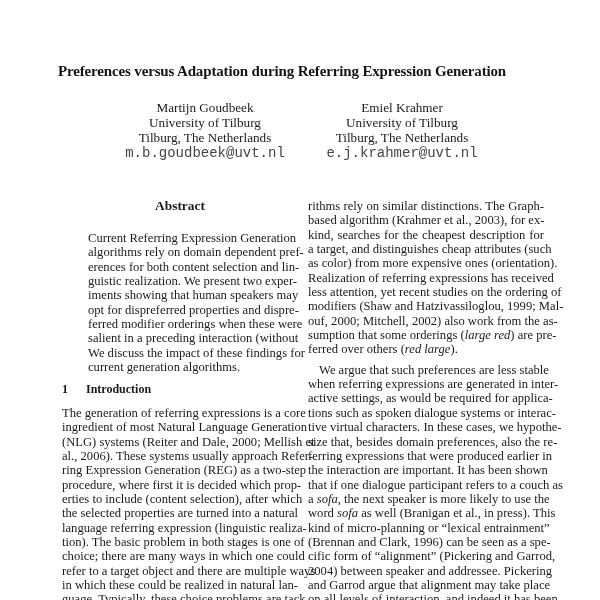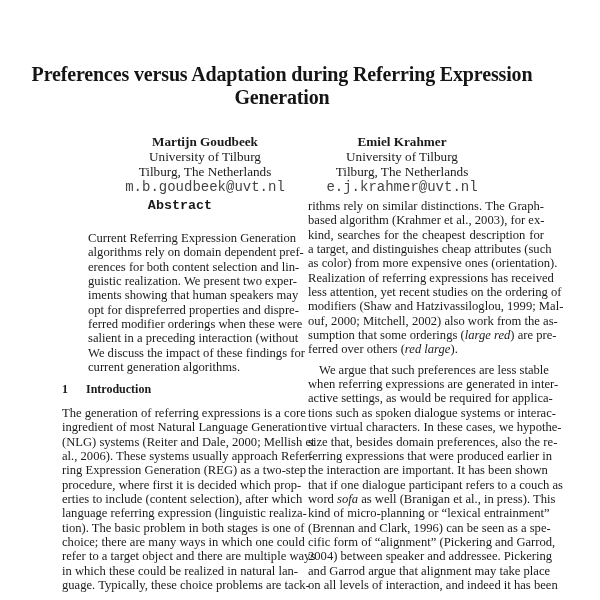--- a/index.html
+++ b/index.html
@@ -1,31 +1,31 @@
 <!DOCTYPE html>
 <html><head>
 <meta charset="utf-8">
 <style>
   html, body { margin: 0; padding: 0; background: #ffffff; }
   body { width: 600px; height: 600px; overflow: hidden; position: relative;
          font-family: "Liberation Serif", "DejaVu Serif", serif; color: #1a1a1a; }
   .title { position: absolute; left: 0; width: 564px; top: 63px; text-align: center;
-           font-weight: bold; font-size: 20px; letter-spacing: -0.15px; color: #151515; }
+           font-weight: bold; font-size: 15px; letter-spacing: -0.15px; color: #151515; }
   .author { position: absolute; top: 100px; width: 200px; text-align: center;
             font-size: 13.2px; line-height: 15.2px; }
-  .author .name { font-weight: bold; margin-top: 34px; }
+  .author .name { font-weight: normal; }
   .author .email { font-family: "Liberation Mono", "DejaVu Sans Mono", monospace; font-size: 14px; color: #444; }
   .a1 { left: 105px; }
   .a2 { left: 302px; }
   .col { position: absolute; font-size: 12.6px; line-height: 14.35px; }
   .line { display: block; white-space: nowrap; text-align: justify; text-align-last: justify; height: 14.35px; }
   .line.last { text-align-last: left; }
   .line.indent { padding-left: 11px; }
   .abs-head { position: absolute; left: 62px; width: 236px; top: 198px; text-align: center;
-              font-weight: bold; font-size: 13.4px; font-family: Liberation Mono, monospace; }
+              font-weight: bold; font-size: 13.4px; }
   .abstract { left: 88px; width: 191px; top: 231px; }
   .sec-head { position: absolute; left: 62px; top: 382px; font-weight: bold; font-size: 12px; }
   .sec-head .num { display: inline-block; width: 24px; }
   .intro { left: 62px; width: 236px; top: 406px; }
   .right { left: 308px; width: 236px; top: 199px; }
   .para-gap { height: 6px; display: block; }
   em { font-style: italic; }
 </style>
 </head>
 <body>
@@ -65,20 +65,21 @@
     <span class="num">1</span><span>Introduction</span>
   </div>
   <div class="col intro" id="left-body">
       <span class="line">The generation of referring expressions is a core</span>
       <span class="line">ingredient of most Natural Language Generation</span>
       <span class="line">(NLG) systems (Reiter and Dale, 2000; Mellish et</span>
       <span class="line">al., 2006). These systems usually approach Refer-</span>
       <span class="line">ring Expression Generation (REG) as a two-step</span>
       <span class="line">procedure, where first it is decided which prop-</span>
       <span class="line">erties to include (content selection), after which</span>
+      <span class="line">the selected properties are turned into a natural</span>
       <span class="line">language referring expression (linguistic realiza-</span>
       <span class="line">tion). The basic problem in both stages is one of</span>
       <span class="line">choice; there are many ways in which one could</span>
       <span class="line">refer to a target object and there are multiple ways</span>
       <span class="line">in which these could be realized in natural lan-</span>
       <span class="line">guage. Typically, these choice problems are tack-</span>
     </div>
 
   <div class="col right" id="right-body">
       <span class="line">rithms rely on similar distinctions. The Graph-</span>
@@ -95,20 +96,21 @@
       <span class="para-gap"></span>
       <span class="line indent">We argue that such preferences are less stable</span>
       <span class="line">when referring expressions are generated in inter-</span>
       <span class="line">active settings, as would be required for applica-</span>
       <span class="line">tions such as spoken dialogue systems or interac-</span>
       <span class="line">tive virtual characters. In these cases, we hypothe-</span>
       <span class="line">size that, besides domain preferences, also the re-</span>
       <span class="line">ferring expressions that were produced earlier in</span>
       <span class="line">the interaction are important. It has been shown</span>
       <span class="line">that if one dialogue participant refers to a couch as</span>
+      <span class="line">a <em>sofa</em>, the next speaker is more likely to use the</span>
       <span class="line">word <em>sofa</em> as well (Branigan et al., in press). This</span>
       <span class="line">kind of micro-planning or “lexical entrainment”</span>
       <span class="line">(Brennan and Clark, 1996) can be seen as a spe-</span>
       <span class="line">cific form of “alignment” (Pickering and Garrod,</span>
       <span class="line">2004) between speaker and addressee. Pickering</span>
       <span class="line">and Garrod argue that alignment may take place</span>
       <span class="line">on all levels of interaction, and indeed it has been</span>
     </div>
 </div>
 

